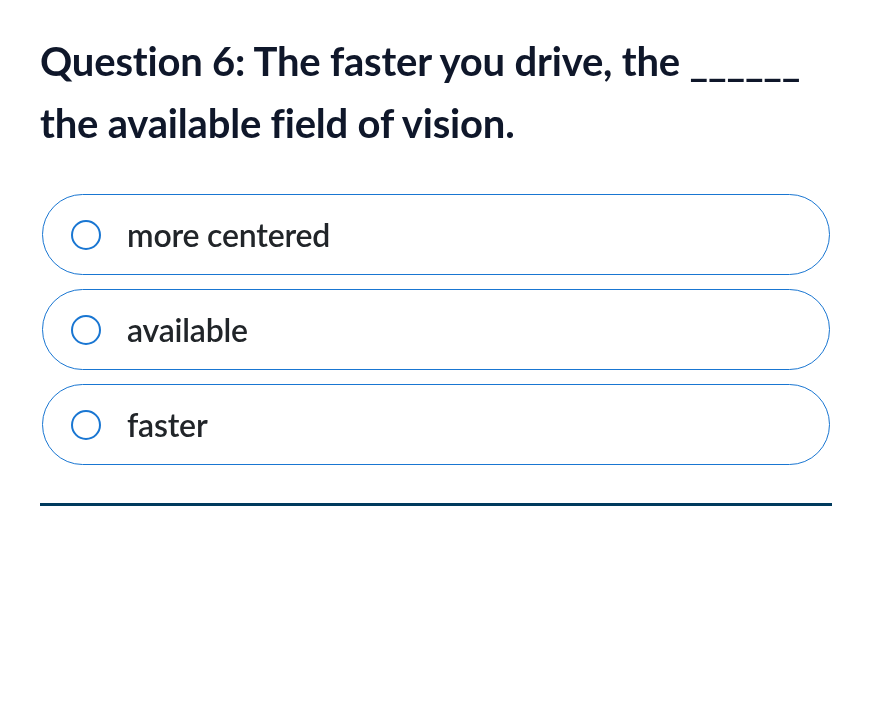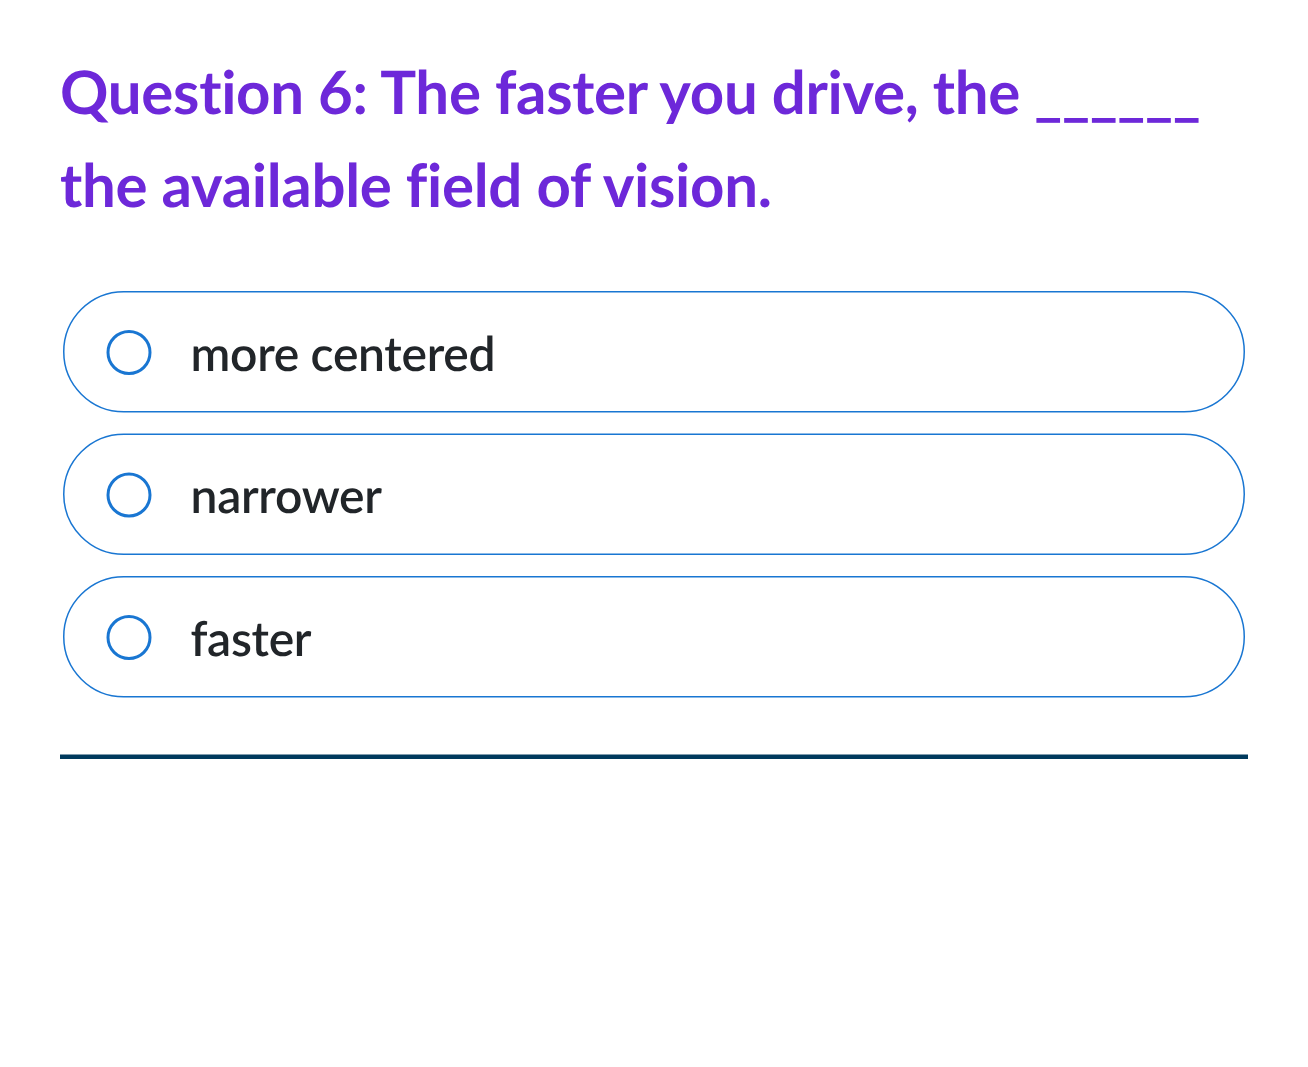--- a/index.html
+++ b/index.html
@@ -13,21 +13,21 @@
       width: 872px;
       height: 711px;
       padding: 30px 40px;
     }
     .question-container {
       width: 100%;
     }
     .question-text {
       font-size: 40px;
       font-weight: 700;
-      color: #6d28d9;
+      color: #0f172a;
       line-height: 1.55;
       margin-bottom: 36px;
       letter-spacing: -0.2px;
     }
     .options-list {
       display: flex;
       flex-direction: column;
       gap: 14px;
       padding: 0 2px;
       margin-top: 40px;
@@ -69,21 +69,21 @@
 <div class="question-container">
   <h2 class="question-text">Question 6: The faster you drive, the ______ the available field of vision.</h2>
 
   <div class="options-list">
     <div class="option-item">
       <span class="radio-circle"></span>
       <span class="option-label">more centered</span>
     </div>
     <div class="option-item">
       <span class="radio-circle"></span>
-      <span class="option-label">narrower</span>
+      <span class="option-label">available</span>
     </div>
     <div class="option-item">
       <span class="radio-circle"></span>
       <span class="option-label">faster</span>
     </div>
   </div>
 
   <hr class="divider">
 </div>
 

